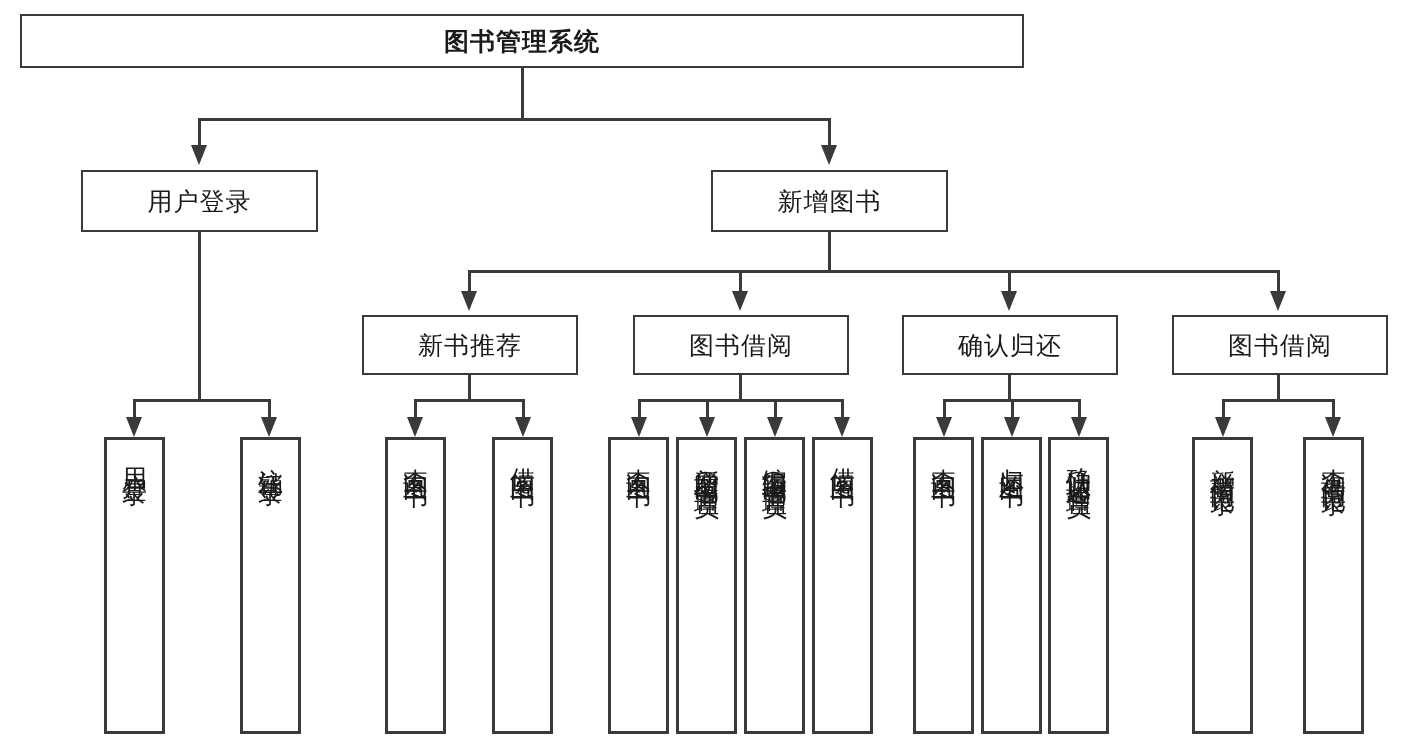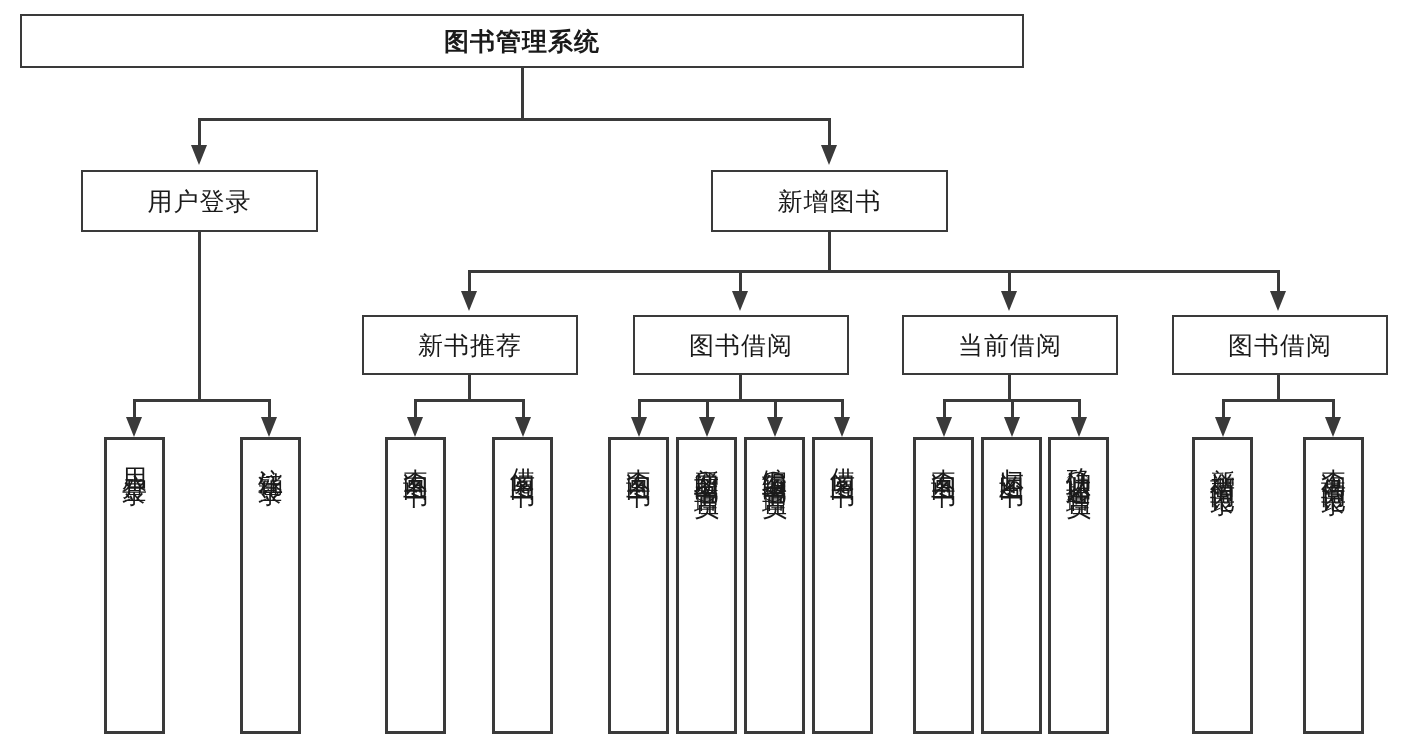--- a/index.html
+++ b/index.html
@@ -115,21 +115,21 @@
   <div class="vline" style="left:1277px;top:270px;width:3px;height:21px;"></div>
   <div class="arrow" style="left:1270px;top:291px;"></div>
 
   <div class="node h" style="left:362px;top:315px;width:216px;height:60px;">
     <span>新书推荐</span>
   </div>
   <div class="node h" style="left:633px;top:315px;width:216px;height:60px;">
     <span>图书借阅</span>
   </div>
   <div class="node h" style="left:902px;top:315px;width:216px;height:60px;">
-    <span>当前借阅</span>
+    <span>确认归还</span>
   </div>
   <div class="node h" style="left:1172px;top:315px;width:216px;height:60px;">
     <span>图书借阅</span>
   </div>
 
   <div class="vline" style="left:468px;top:375px;width:3px;height:27px;"></div>
   <div class="hline" style="left:414px;top:399px;width:111px;height:3px;"></div>
   <div class="vline" style="left:414px;top:399px;width:3px;height:18px;"></div>
   <div class="arrow" style="left:407px;top:417px;"></div>
   <div class="vline" style="left:522px;top:399px;width:3px;height:18px;"></div>

